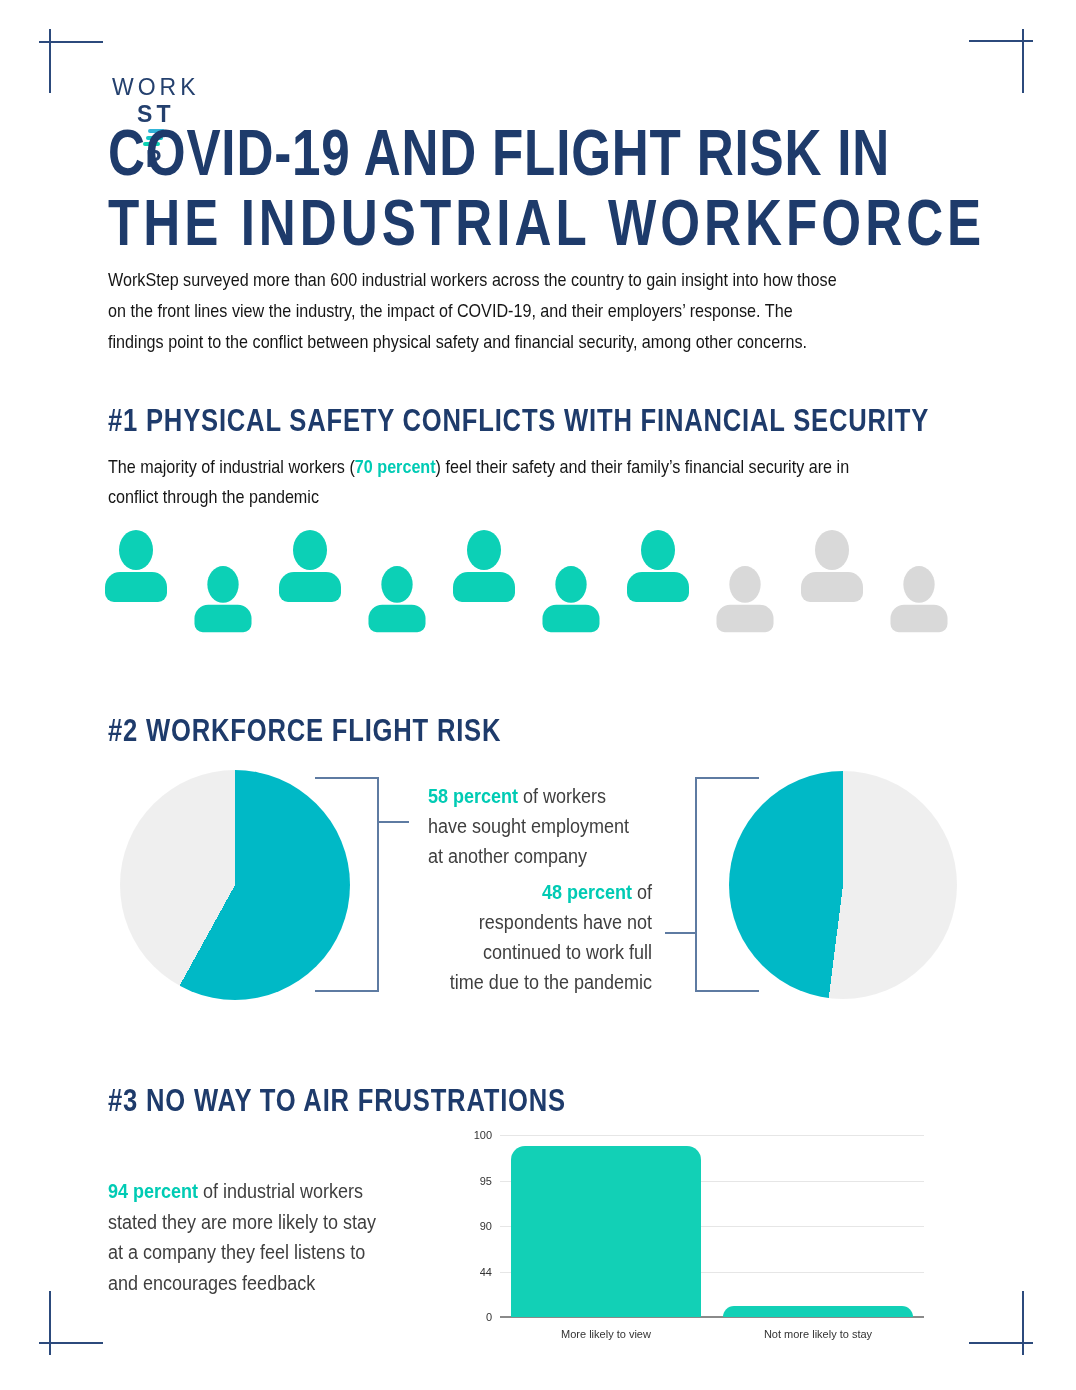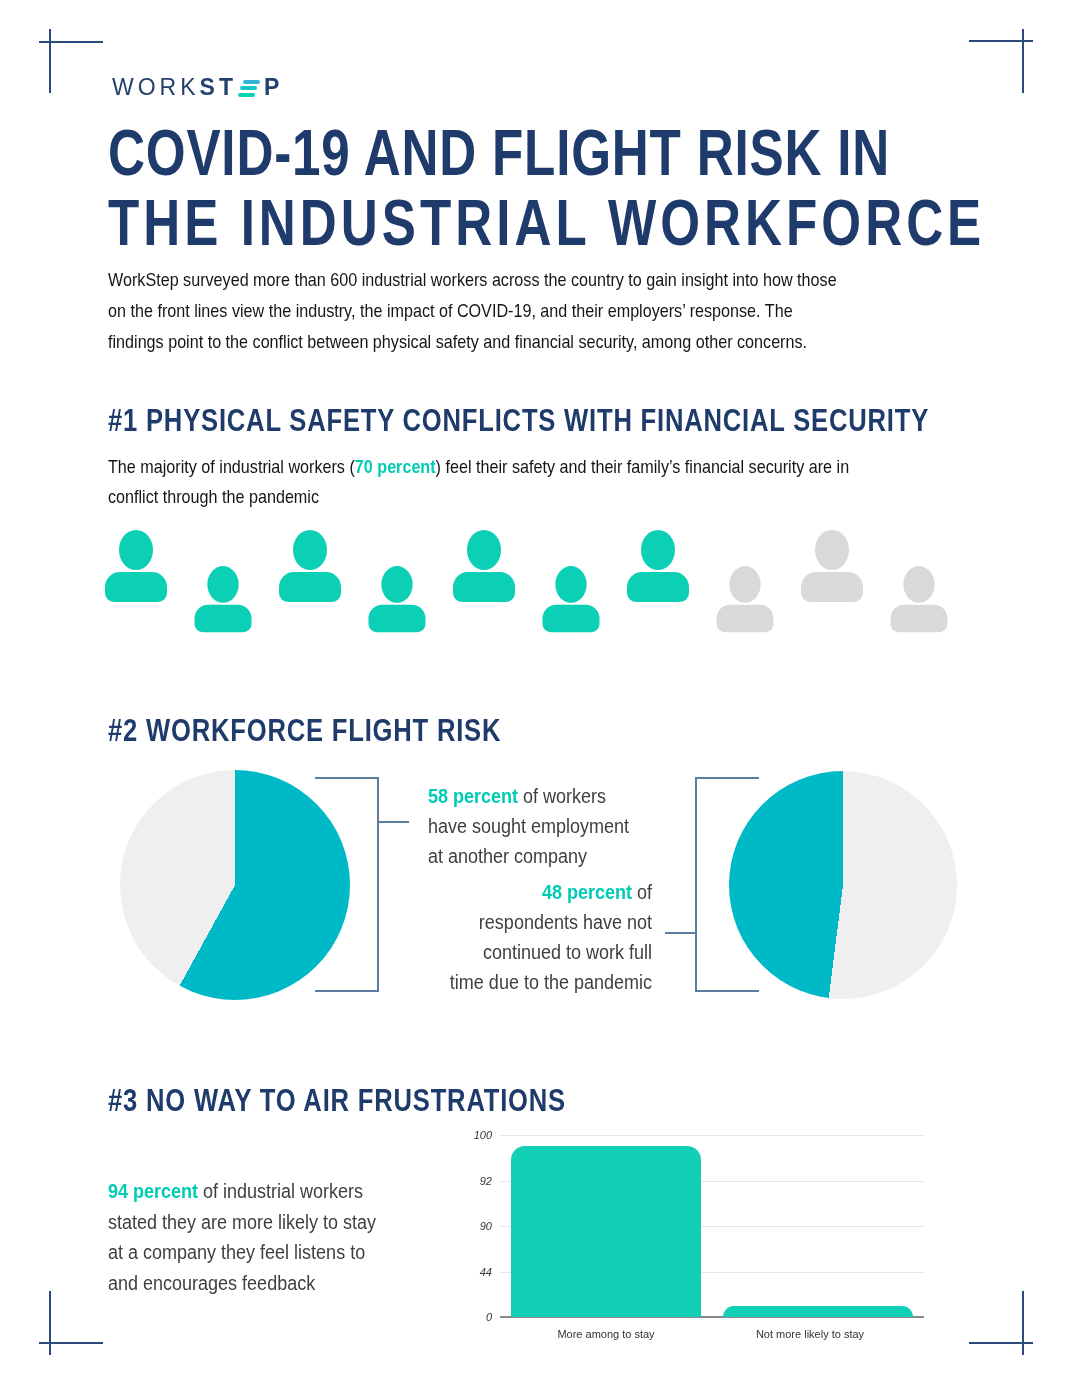--- a/index.html
+++ b/index.html
@@ -5,21 +5,21 @@
   html,body { margin:0; padding:0; }
   body {
     width:1076px; height:1390px; position:relative; overflow:hidden;
     background:#ffffff; font-family:"Liberation Sans", sans-serif;
   }
   
   .crop { position:absolute; background:#2c4a7c; }
 
   
   #logo { position:absolute; left:112px; top:74px; display:flex; align-items:center;
-          font-size:23px; letter-spacing:4px; color:#24406e; font-weight:500; }
+          font-size:23px; letter-spacing:4px; color:#24406e; font-weight:500;flex-direction:column; }
   .logo-bold { font-weight:800; }
   .steps { display:inline-flex; flex-direction:column; gap:2.5px; margin:1px 4px 0 1px; }
   .steps i { display:block; height:4px; width:17px; border-radius:2px; }
   .steps i:nth-child(1){ margin-left:5px; }
   .steps i:nth-child(2){ margin-left:2.5px; }
 
   
   #title { position:absolute; left:108px; top:118px; color:#1e3b6b; font-weight:800;
            font-size:64px; line-height:70px; letter-spacing:1px; white-space:nowrap;
            transform:scaleX(0.8); transform-origin:left top; }
@@ -68,21 +68,21 @@
   #s3body { position:absolute; left:108px; top:1176px; width:380px; font-size:20px;
             line-height:30.5px; color:#3f3f3f; font-weight:500; white-space:pre-line;
             transform:scaleX(0.9); transform-origin:left top; }
 
   
   #chart { position:absolute; left:462px; top:1124px; width:472px; height:230px; }
   #plot  { position:absolute; left:38px; top:11px; width:424px; height:182px; }
   .gridline { position:absolute; left:0; width:424px; height:1px; background:#e6e6e6; }
   .baseline { position:absolute; left:0; bottom:-1px; width:424px; height:2px; background:#8a8a8a; }
   .bar { position:absolute; bottom:0; border-radius:14px 14px 0 0; }
-  .ytick { position:absolute; left:0; width:30px; text-align:right; font-size:11px; color:#333;font-style:italic; }
+  .ytick { position:absolute; left:0; width:30px; text-align:right; font-size:11px; color:#333; }
   .xlabel { position:absolute; top:204px; font-size:11px; color:#333; text-align:center; }
 </style>
 </head>
 <body>
 
 <div class="crop" style="left:49px;top:29px;width:2px;height:64px;"></div>
 <div class="crop" style="left:39px;top:41px;width:64px;height:2px;"></div>
 <div class="crop" style="left:1022px;top:29px;width:2px;height:64px;"></div>
 <div class="crop" style="left:969px;top:40px;width:64px;height:2px;"></div>
 <div class="crop" style="left:49px;top:1291px;width:2px;height:64px;"></div>
@@ -182,17 +182,17 @@
       <div class="gridline" style="top: 91px;"></div>
       <div class="gridline" style="top: 45.5px;"></div>
       <div class="gridline" style="top: 0px;"></div>
       <div class="baseline"></div>
       <div class="bar" style="left: 11px; width: 190px; height: 171.08px; background: rgb(18, 208, 182);"></div>
       <div class="bar" style="left: 223px; width: 190px; height: 10.92px; background: rgb(18, 208, 182);"></div>
     </div>
 <div class="ytick" style="top: 187px;">0</div>
     <div class="ytick" style="top: 141.5px;">44</div>
     <div class="ytick" style="top: 96px;">90</div>
-    <div class="ytick" style="top: 50.5px;">92</div>
+    <div class="ytick" style="top: 50.5px;">95</div>
     <div class="ytick" style="top: 5px;">100</div>
-    <div class="xlabel" style="left: 38px; width: 212px;">More among to stay</div>
-    <div class="xlabel" style="left: 242px; width: 212px;">Not more likely to stay</div>
+    <div class="xlabel" style="left: 38px; width: 212px;">More likely to view</div>
+    <div class="xlabel" style="left: 250px; width: 212px;">Not more likely to stay</div>
   </div>
 
 </body></html>

